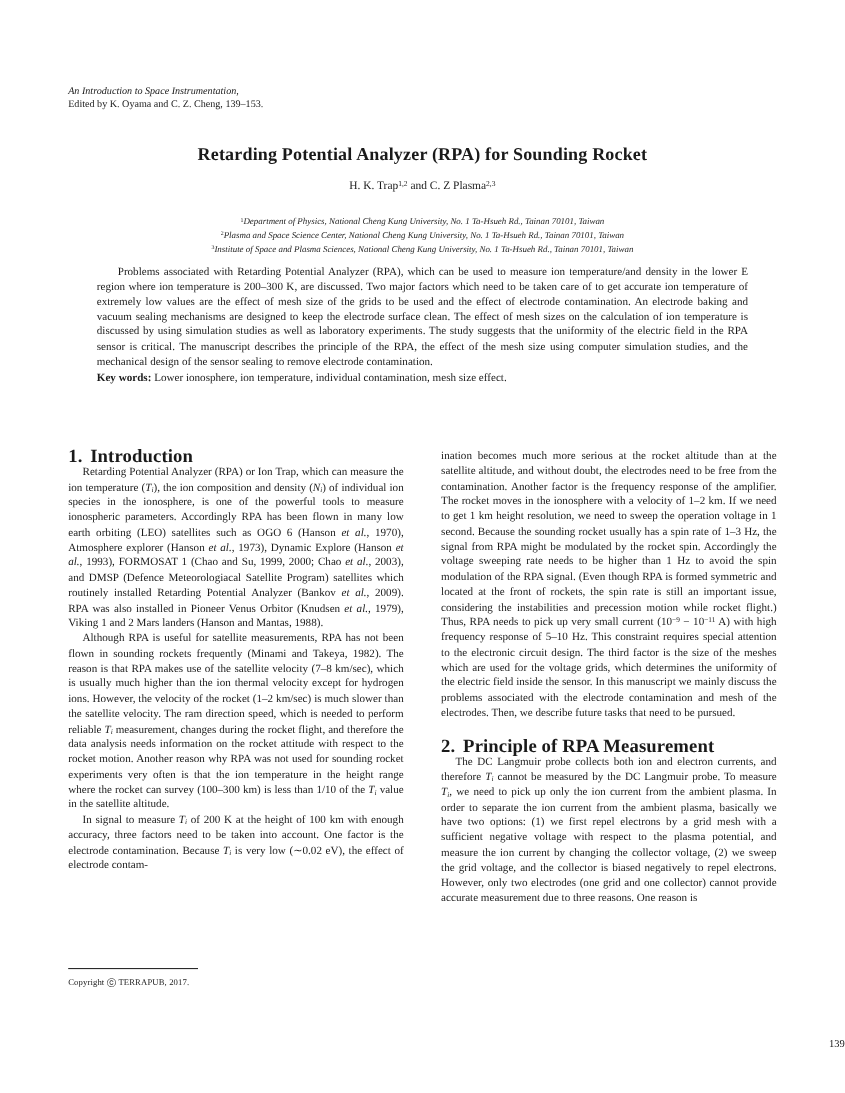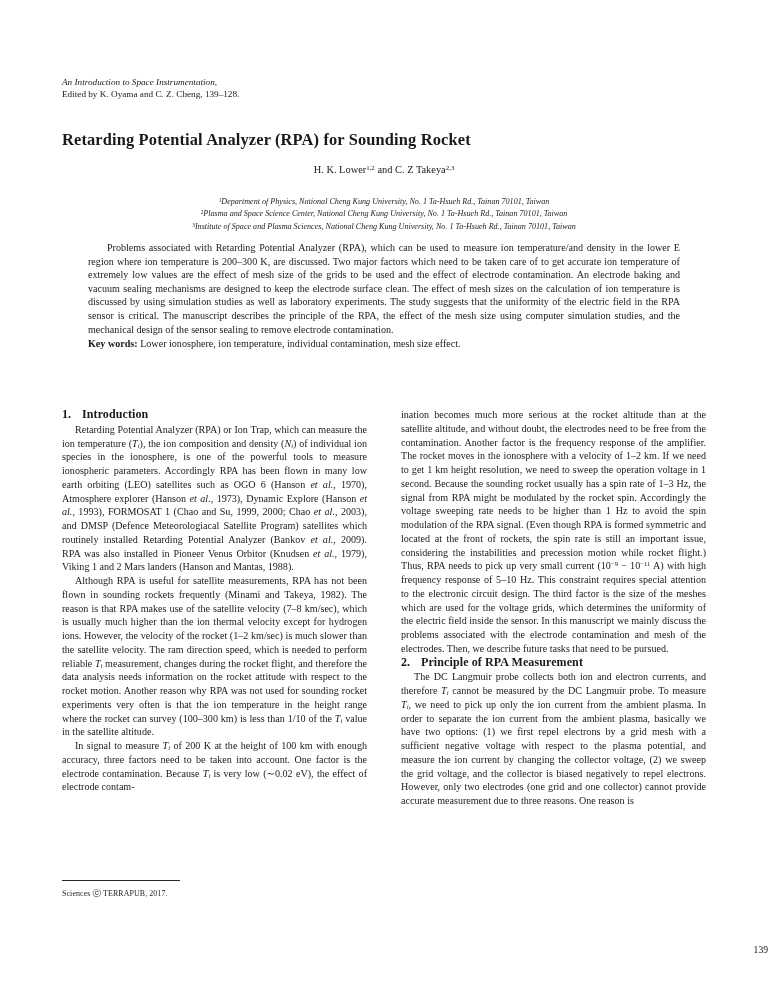--- a/index.html
+++ b/index.html
@@ -38,21 +38,21 @@
   }
   .journal-header .jh-line2 {
     font-style: normal;
   }
   
   .title {
     position: absolute;
     left: 62px;
     top: 130px;
     width: 644px;
-    text-align: left;
+    text-align: center;
     font-size: 16.4px;
     font-weight: bold;
     letter-spacing: 0.15px;
   }
   .authors {
     position: absolute;
     left: 62px;
     top: 164px;
     width: 644px;
     text-align: center;
@@ -114,30 +114,30 @@
   }
   .col-left  { left: 62px; }
   .col-right { left: 401px; }
   .col p {
     margin: 0;
     text-indent: 13px;
   }
   .col p.noindent { text-indent: 0; }
   h2.section {
     margin: 0 0 1px 0;
-    font-size: 12px;
+    font-size: 17px;
     font-weight: bold;
     text-indent: 0;
     letter-spacing: 0.1px;
   }
   h2.section .secnum {
     display: inline-block;
     min-width: 20px;
   }
-  .sec2-wrap { margin-top: 0; }
+  .sec2-wrap { margin-top: 16px; }
   em, .it { font-style: italic; }
   
   .footnote-rule {
     position: absolute;
     left: 62px;
     top: 880px;
     width: 118px;
     height: 1px;
     background: #2a2a2a;
   }
@@ -163,27 +163,27 @@
     font-size: 9.6px;
   }
 </style>
 </head>
 <body>
 
 <div class="page">
 
   <div class="journal-header">
     <div class="jh-line1">An Introduction to Space Instrumentation,</div>
-    <div class="jh-line2">Edited by K. Oyama and C. Z. Cheng, 139–128.</div>
+    <div class="jh-line2">Edited by K. Oyama and C. Z. Cheng, 139–153.</div>
   </div>
 
   <div class="title">Retarding Potential Analyzer (RPA) for Sounding Rocket</div>
 
   <div class="authors">
-    <span>H. K. Lower</span><sup>1,2</sup><span> and </span><span>C. Z Takeya</span><sup>2,3</sup>
+    <span>H. K. Trap</span><sup>1,2</sup><span> and </span><span>C. Z Plasma</span><sup>2,3</sup>
   </div>
 
   <div class="affiliations">
     <div><sup>1</sup><span>Department of Physics, National Cheng Kung University, No. 1 Ta-Hsueh Rd., Tainan 70101, Taiwan</span></div>
     <div><sup>2</sup><span>Plasma and Space Science Center, National Cheng Kung University, No. 1 Ta-Hsueh Rd., Tainan 70101, Taiwan</span></div>
     <div><sup>3</sup><span>Institute of Space and Plasma Sciences, National Cheng Kung University, No. 1 Ta-Hsueh Rd., Tainan 70101, Taiwan</span></div>
   </div>
 
   <div class="abstract">
     <p>Problems associated with Retarding Potential Analyzer (RPA), which can be used to measure ion temperature/and density in the lower E region where ion temperature is 200–300 K, are discussed. Two major factors which need to be taken care of to get accurate ion temperature of extremely low values are the effect of mesh size of the grids to be used and the effect of electrode contamination. An electrode baking and vacuum sealing mechanisms are designed to keep the electrode surface clean. The effect of mesh sizes on the calculation of ion temperature is discussed by using simulation studies as well as laboratory experiments. The study suggests that the uniformity of the electric field in the RPA sensor is critical. The manuscript describes the principle of the RPA, the effect of the mesh size using computer simulation studies, and the mechanical design of the sensor sealing to remove electrode contamination.</p>
@@ -203,17 +203,17 @@
     <p class="noindent"><span>ination becomes much more serious at the rocket altitude than at the satellite altitude, and without doubt, the electrodes need to be free from the contamination. Another factor is the frequency response of the amplifier. The rocket moves in the ionosphere with a velocity of 1–2 km. If we need to get 1 km height resolution, we need to sweep the operation voltage in 1 second. Because the sounding rocket usually has a spin rate of 1–3 Hz, the signal from RPA might be modulated by the rocket spin. Accordingly the voltage sweeping rate needs to be higher than 1 Hz to avoid the spin modulation of the RPA signal. (Even though RPA is formed symmetric and located at the front of rockets, the spin rate is still an important issue, considering the instabilities and precession motion while rocket flight.) Thus, RPA needs to pick up very small current (10</span><sup>−9</sup><span> − 10</span><sup>−11</sup><span> A) with high frequency response of 5–10 Hz. This constraint requires special attention to the electronic circuit design. The third factor is the size of the meshes which are used for the voltage grids, which determines the uniformity of the electric field inside the sensor. In this manuscript we mainly discuss the problems associated with the electrode contamination and mesh of the electrodes. Then, we describe future tasks that need to be pursued.</span></p>
     <div class="sec2-wrap">
       <h2 class="section">
         <span class="secnum">2.</span><span>Principle of RPA Measurement</span>
       </h2>
       <p><span>The DC Langmuir probe collects both ion and electron currents, and therefore </span><em><span>T</span><sub>i</sub></em><span> cannot be measured by the DC Langmuir probe. To measure </span><em><span>T</span><sub>i</sub></em><span>, we need to pick up only the ion current from the ambient plasma. In order to separate the ion current from the ambient plasma, basically we have two options: (1) we first repel electrons by a grid mesh with a sufficient negative voltage with respect to the plasma potential, and measure the ion current by changing the collector voltage, (2) we sweep the grid voltage, and the collector is biased negatively to repel electrons. However, only two electrodes (one grid and one collector) cannot provide accurate measurement due to three reasons. One reason is</span></p>
     </div>
   </div>
 
   <div class="footnote-rule"></div>
-  <div class="copyright"><span>Sciences </span><span class="csym">ⓒ</span><span> TERRAPUB, 2017.</span></div>
+  <div class="copyright"><span>Copyright </span><span class="csym">ⓒ</span><span> TERRAPUB, 2017.</span></div>
 
   <div class="page-number">139</div>
 
 </div>
 
 </body></html>

